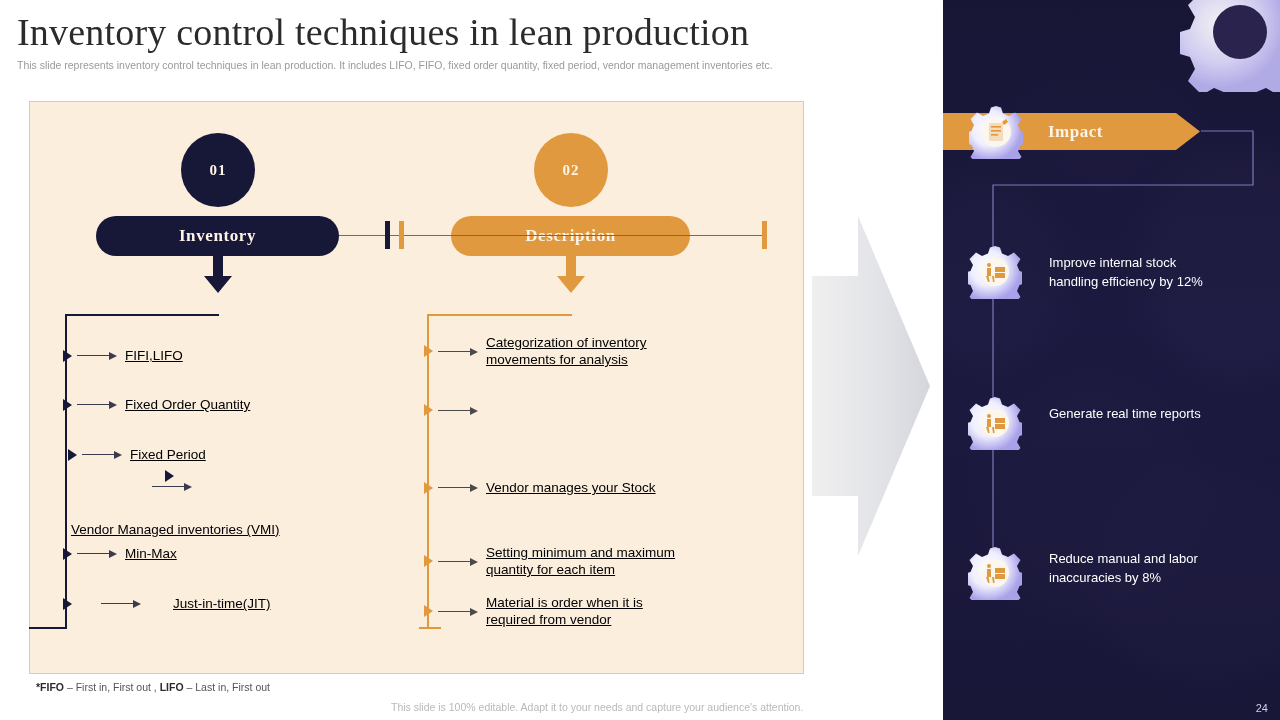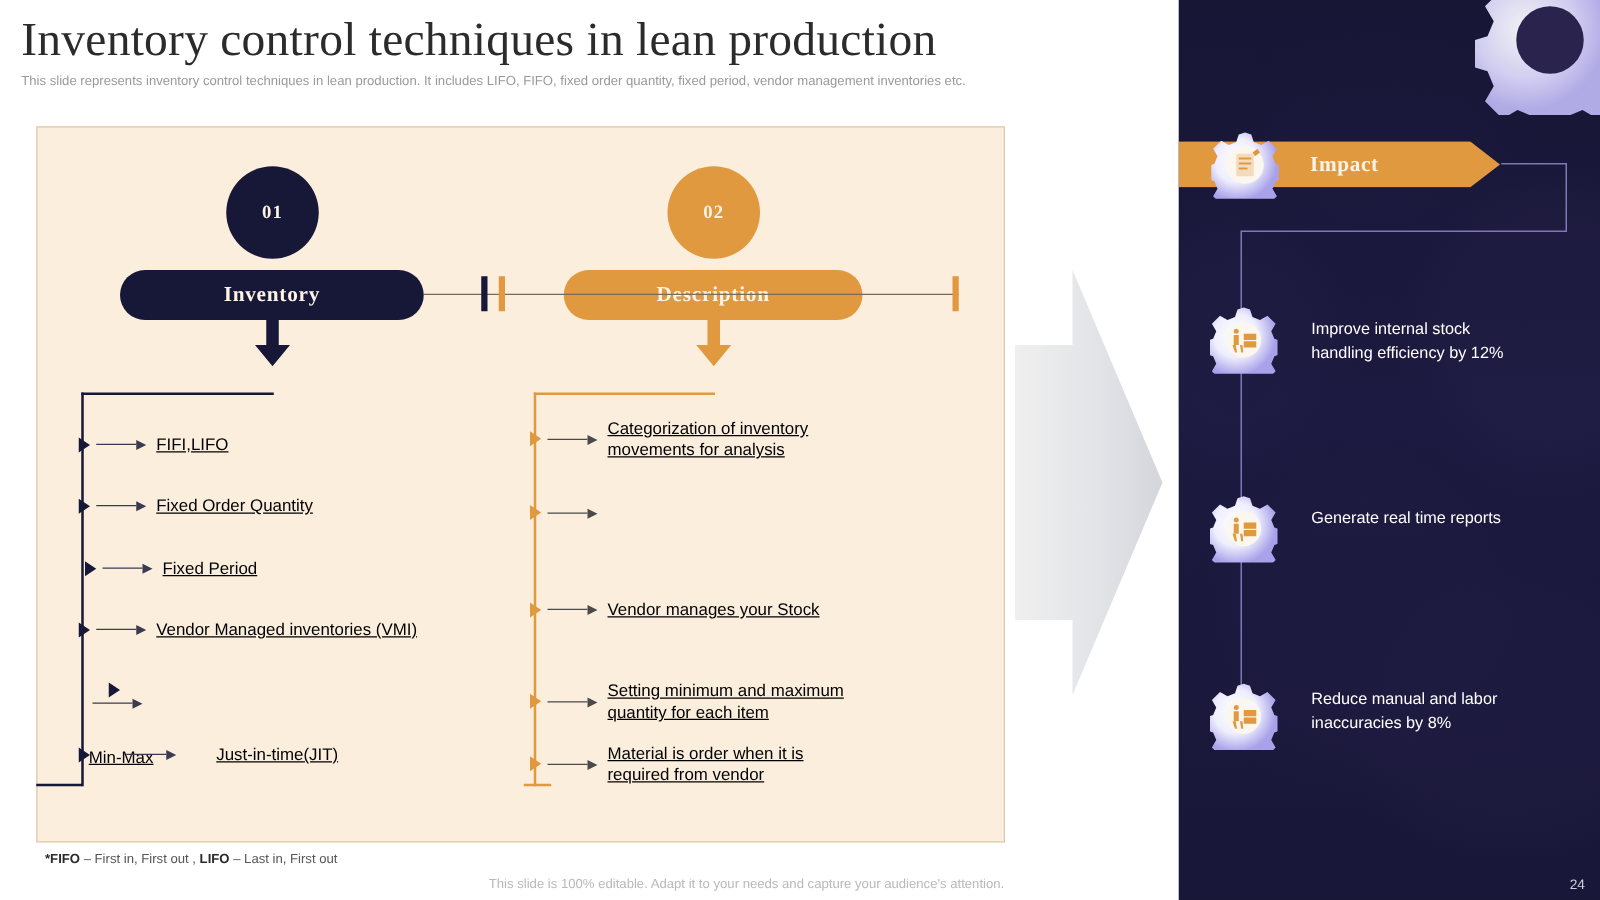--- a/index.html
+++ b/index.html
@@ -177,31 +177,31 @@
   <div class="brow nv" style="left:68px;top:446px;justify-content:flex-end;">
     <span class="bmark">
         <i></i>
       </span>
     <span class="barrow">
         <span class="shaft"></span>
         <span class="head"></span>
       </span>
     <span class="btext">Fixed Period</span>
   </div>
-  <div class="brow nv" style="left:63px;top:495px;">
+  <div class="brow nv" style="left:63px;top:469px;flex-direction:column;">
     <span class="bmark">
         <i></i>
       </span>
     <span class="barrow">
         <span class="shaft"></span>
         <span class="head"></span>
       </span>
     <span class="btext">Vendor Managed inventories   (VMI)</span>
   </div>
-  <div class="brow nv" style="left:63px;top:545px;flex-direction:column;">
+  <div class="brow nv" style="left:63px;top:545px;">
     <span class="bmark">
         <i></i>
       </span>
     <span class="barrow">
         <span class="shaft"></span>
         <span class="head"></span>
       </span>
     <span class="btext">Min-Max</span>
   </div>
   <div class="brow nv" style="left:63px;top:595px;gap:24px;">

